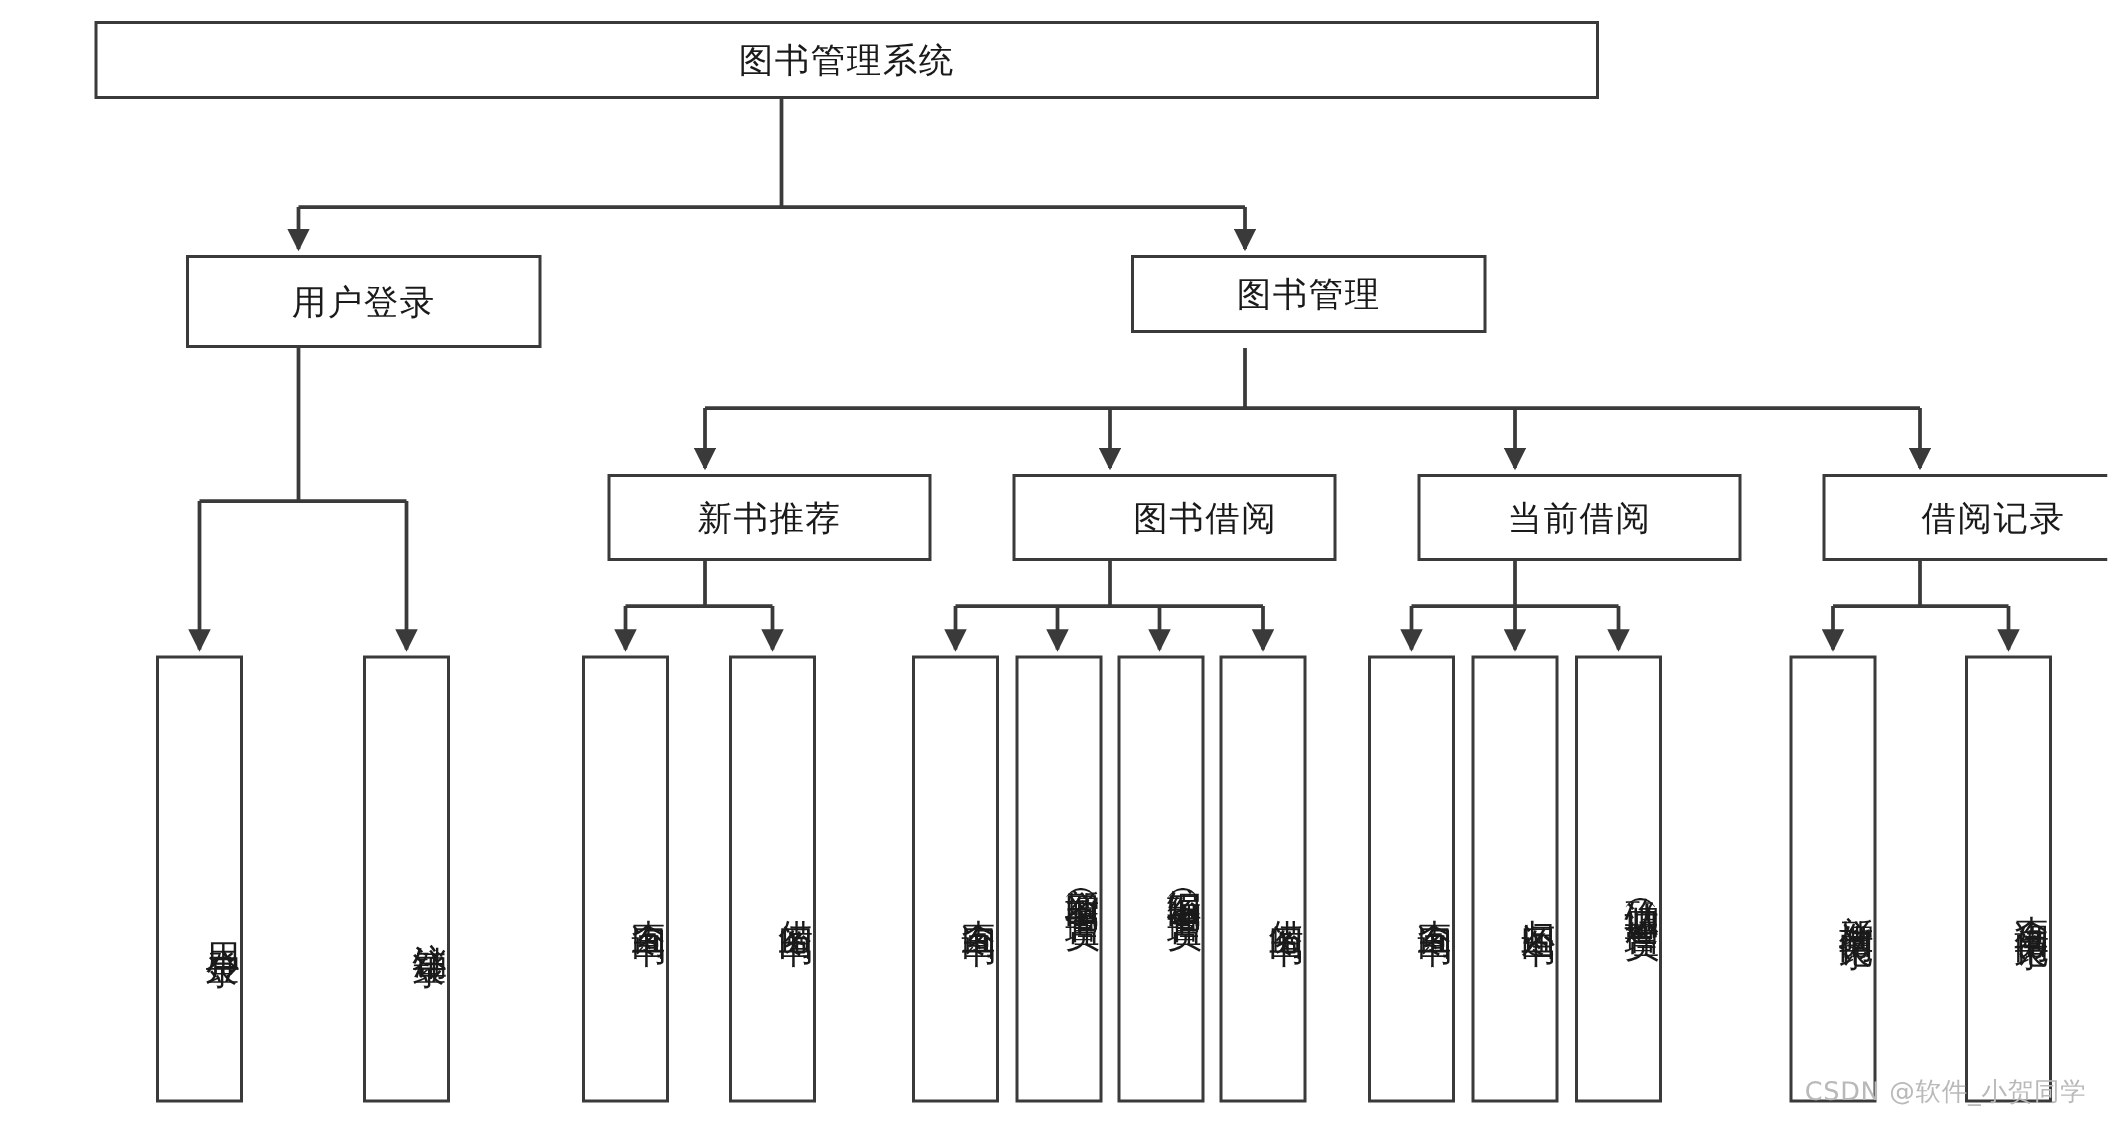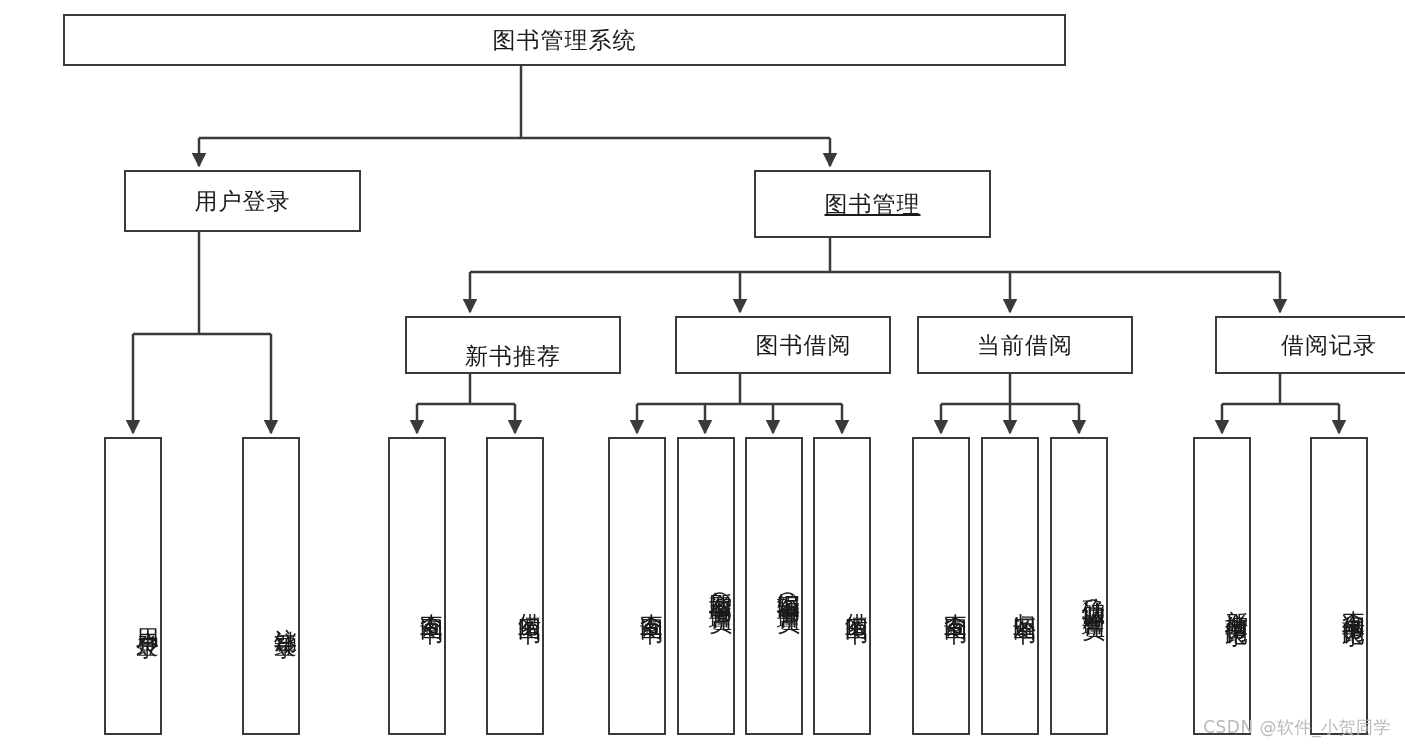--- a/index.html
+++ b/index.html
@@ -131,31 +131,31 @@
     </g>
   </svg>
 
   <div class="node h" style="left:20px; top:14px; width:1003px; height:52px;">
     <span>图书管理系统</span>
   </div>
 
   <div class="node h" style="left:81px; top:170px; width:237px; height:62px;">
     <span>用户登录</span>
   </div>
-  <div class="node h" style="left:711px; top:170px; width:237px; height:68px;text-decoration:underline;">
+  <div class="node h" style="left:711px; top:170px; width:237px; height:52px;">
     <span>图书管理</span>
   </div>
 
-  <div class="node h" style="left:362px; top:316px; width:216px; height:58px;align-items:flex-end;">
+  <div class="node h" style="left:362px; top:316px; width:216px; height:58px;">
     <span>新书推荐</span>
   </div>
   <div class="node h" style="left:632px; top:316px; width:216px; height:58px;padding-left:41px;">
     <span>图书借阅</span>
   </div>
-  <div class="node h" style="left:874px; top:316px; width:216px; height:58px;">
+  <div class="node h" style="left:902px; top:316px; width:216px; height:58px;">
     <span>当前借阅</span>
   </div>
   <div class="node h" style="left:1172px; top:316px; width:216px; height:58px;padding-left:12px;">
     <span>借阅记录</span>
   </div>
 
   <div class="node v mid" style="left:104px; top:437px; width:58px; height:298px;">
     <span class="vtxt">用户登录</span>
   </div>
   <div class="node v mid" style="left:242px; top:437px; width:58px; height:298px;">

